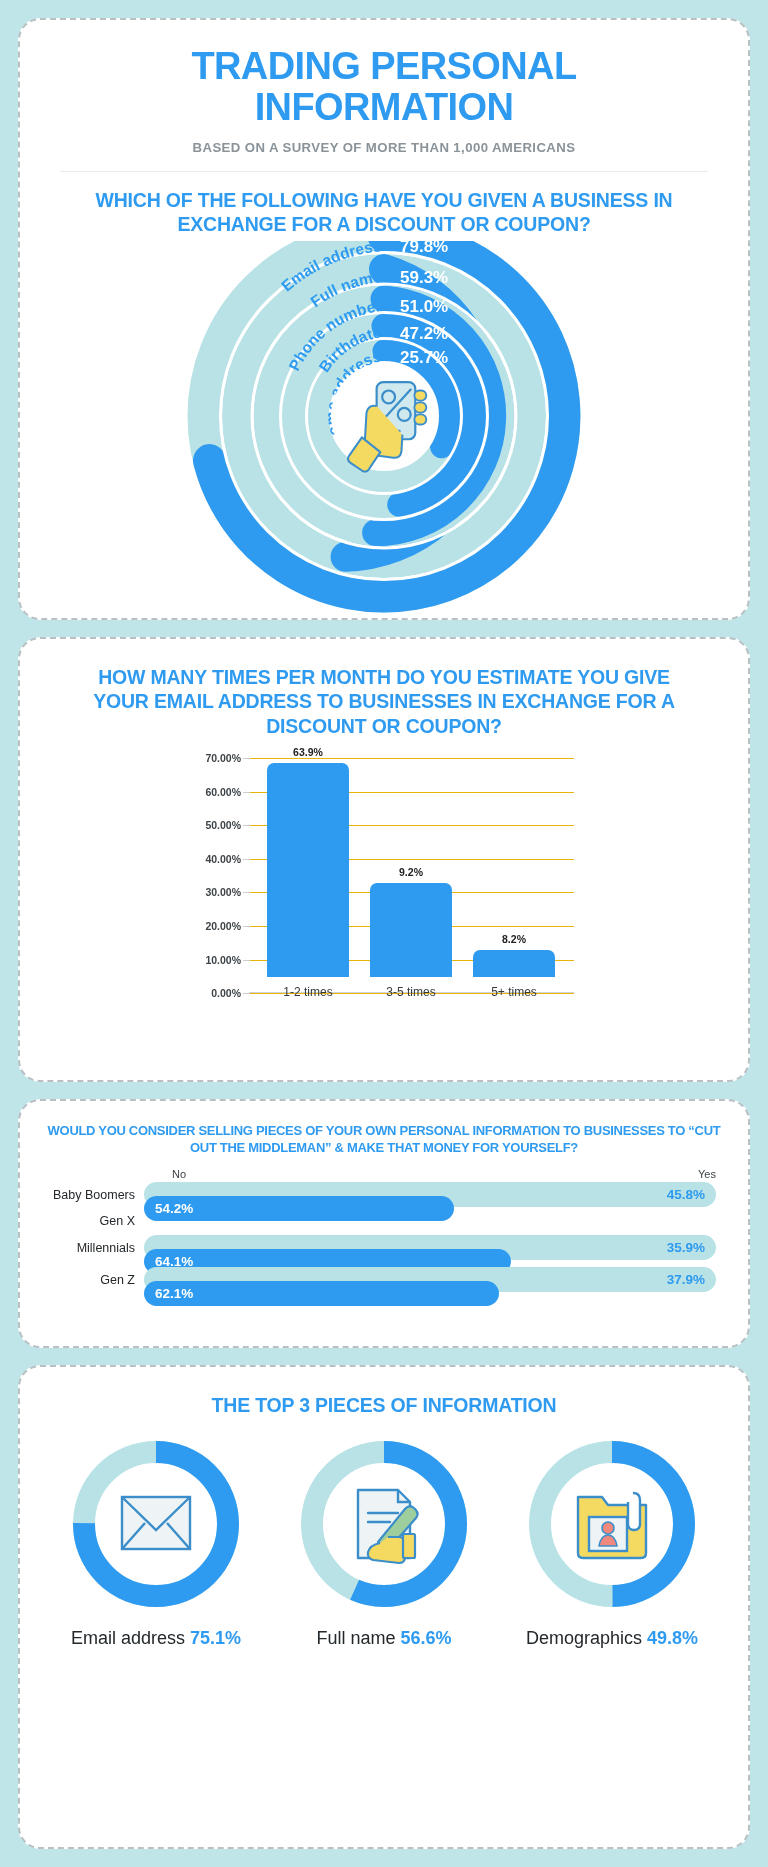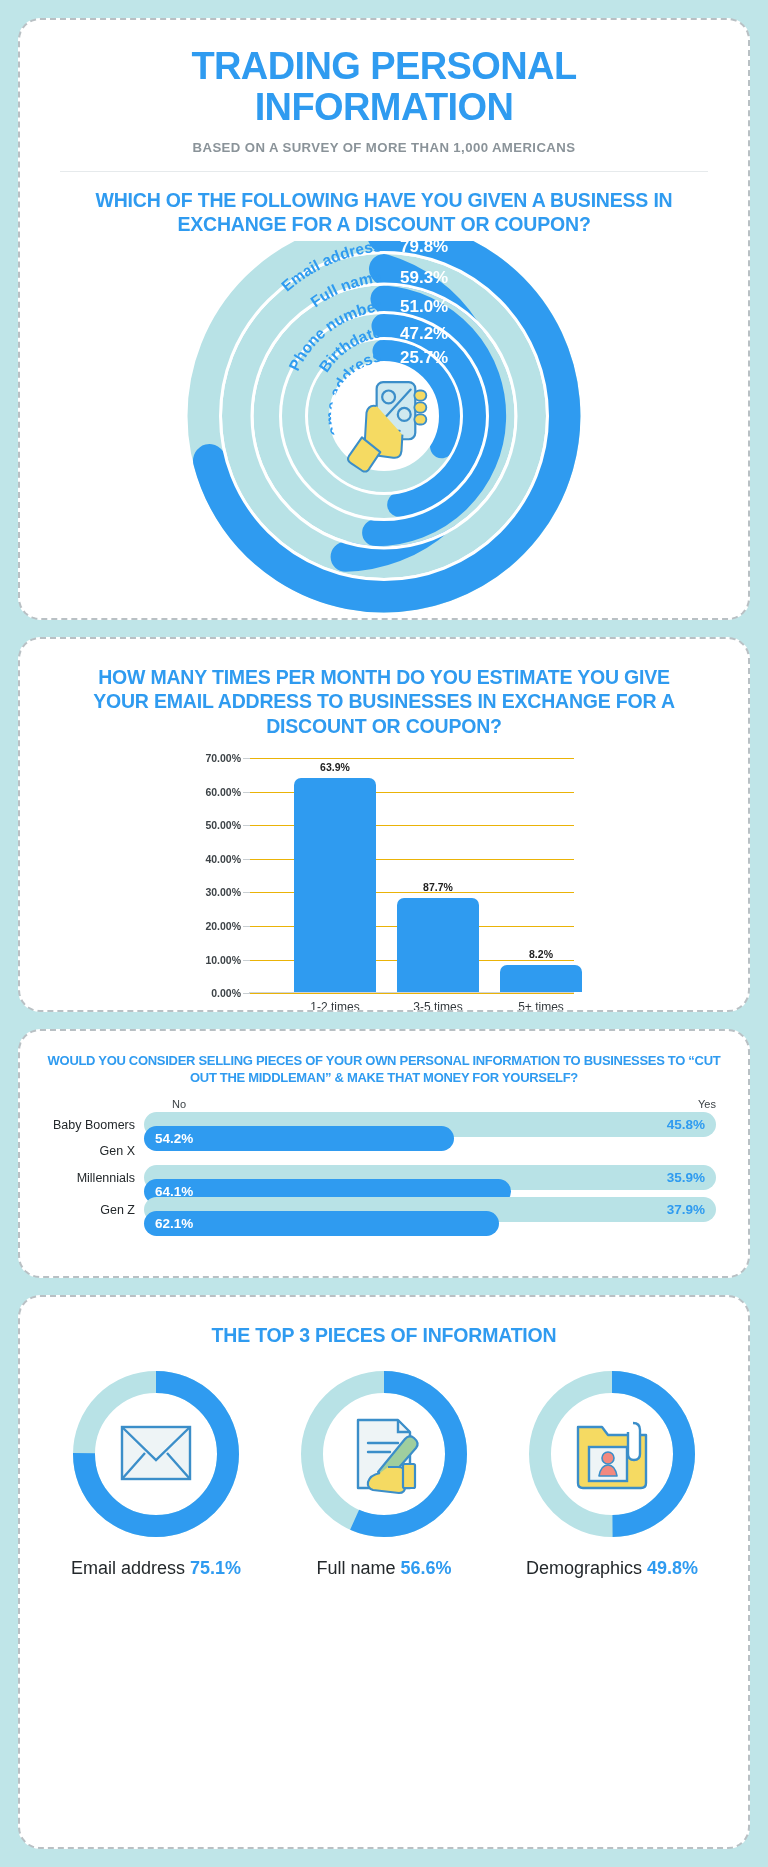--- a/index.html
+++ b/index.html
@@ -55,21 +55,21 @@
   }
   .radial-wrap{
     position:relative;
     width:100%;
     height:400px;
     margin-top:4px;
   }
   .radial-wrap svg{ display:block; margin:0 auto; }
 
   
-  #card-bars{ height:375px; padding:26px 0 0 0; }
+  #card-bars{ height:445px; padding:26px 0 0 0; }
   .sec2-title{
     text-align:center;
     color:#2f9bf0;
     font-size:19.5px;
     font-weight:bold;
     line-height:1.25;
     letter-spacing:-0.2px;
     padding:0 48px;
   }
   .barchart{
@@ -91,24 +91,23 @@
     right:calc(100% + 8px);
     transform:translateY(-50%);
     font-size:10.5px; color:#3d4347; font-weight:bold;
     white-space:nowrap;
   }
   .ytick::after{
     content:""; position:absolute; left:calc(100% + 2px); top:50%;
     width:7px; height:1px; background:#c9cfd2;
   }
   .bar{
-    position:absolute; bottom:1px;
+    position:absolute; bottom:16px;
     background:#2f9bf0;
     border-radius:7px 7px 0 0;
-    margin-left:27px;
   }
   .bar-label{
     position:absolute;
     width:100%; text-align:center;
     font-size:10.5px; font-weight:bold; color:#222;
     top:-17px;
   }
   .xtick{
     position:absolute;
     top:calc(100% + 8px);
@@ -310,21 +309,21 @@
       <div class="bc-axisline"></div>
       <div class="gridline" style="top:235px;">
           <span class="ytick">0.00%</span>
         </div>
 
       <div class="bar" style="left:18px;width:82px;height:214.5px;">
         <div class="bar-label">63.9%</div>
         <div class="xtick">1-2 times</div>
       </div>
       <div class="bar" style="left:121px;width:82px;height:94px;">
-        <div class="bar-label">87.7%</div>
+        <div class="bar-label">9.2%</div>
         <div class="xtick">3-5 times</div>
       </div>
       <div class="bar" style="left:224px;width:82px;height:27.5px;">
         <div class="bar-label">8.2%</div>
         <div class="xtick">5+ times</div>
       </div>
     </div>
   </div>
 </div>
 

